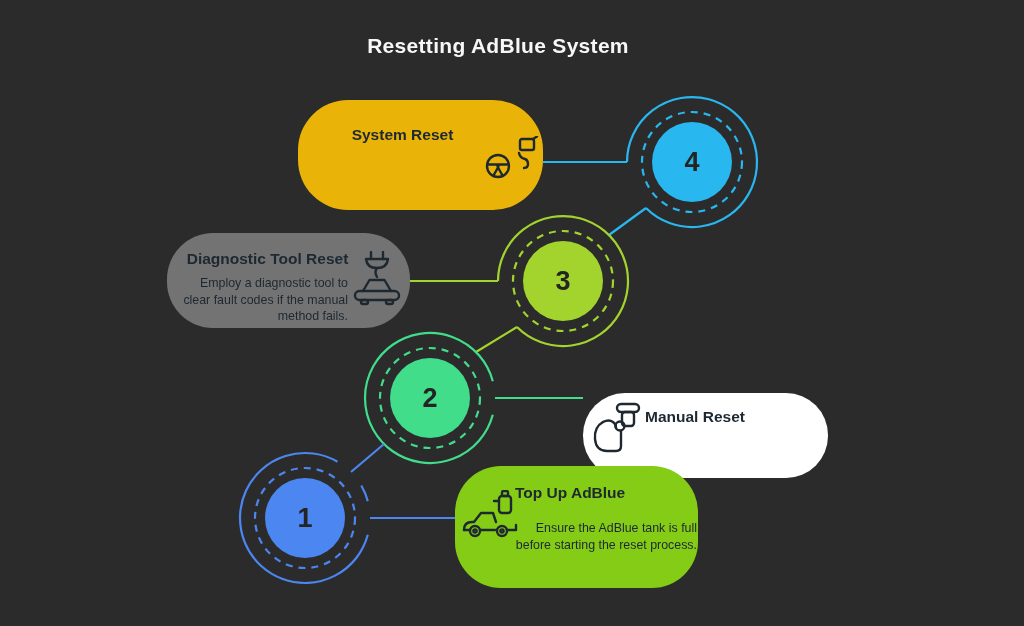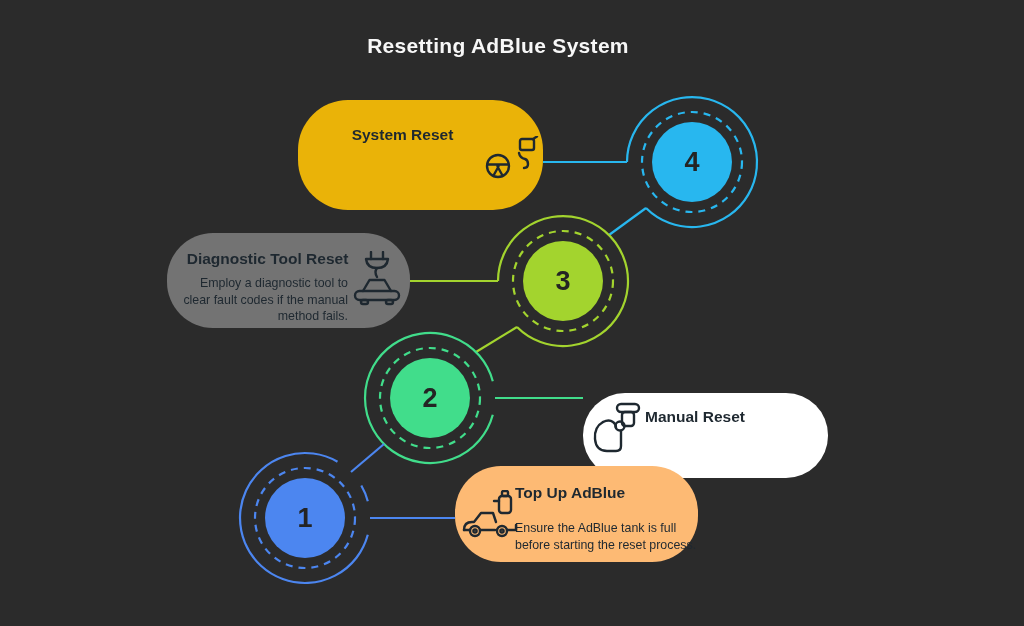--- a/index.html
+++ b/index.html
@@ -27,21 +27,21 @@
   .card-step3 { left:167px; top:233px; width:243px; height:95px; background:#737373; border-radius:46px; }
   .card-step3 .card-title { left:18px; right:60px; top:17px; text-align:center; }
   .card-step3 .card-desc  { right:62px; top:42px; width:168px; text-align:right;margin-left:40px; }
   .card-step3 .card-icon  { position:absolute; right:8px; top:18px; }
 
   .card-step2 { left:583px; top:357px; width:245px; height:85px; background:#ffffff; border-radius:42px;margin-top:36px; }
   .card-step2 .card-title { left:62px; top:15px; }
   .card-step2 .card-desc  { left:62px; top:40px; width:182px; }
   .card-step2 .card-icon  { position:absolute; left:8px; top:8px; }
 
-  .card-step1 { left:455px; top:466px; width:243px; height:96px; background:#fdba74; border-radius:46px; }
+  .card-step1 { left:455px; top:466px; width:243px; height:122px; background:#84cc16; border-radius:46px;text-align:right; }
   .card-step1 .card-title { left:60px; top:18px; }
   .card-step1 .card-desc  { left:60px; top:54px; width:182px; }
   .card-step1 .card-icon  { position:absolute; left:6px; top:24px; }
 
   .step-number {
     position:absolute; width:60px; height:60px; margin-left:-30px; margin-top:-30px;
     text-align:center; line-height:60px;
     color:#242424; font-size:27px; font-weight:bold;
   }
   .num-1 { left:305px; top:518px; }

